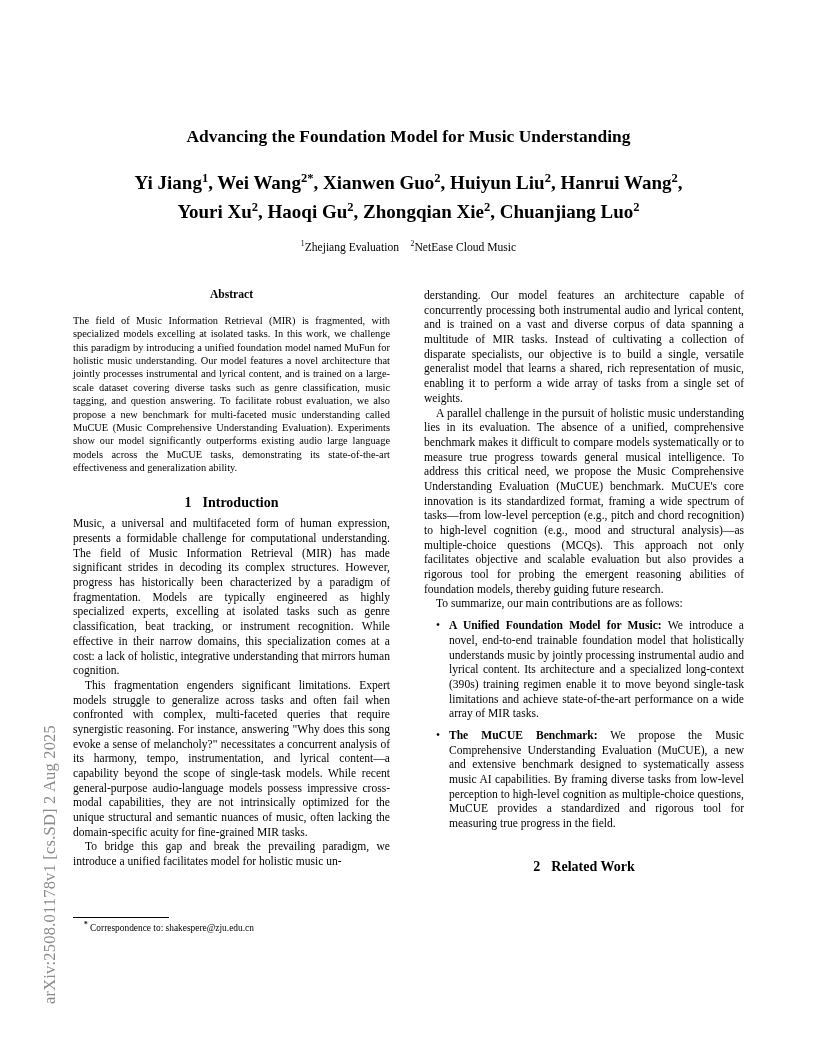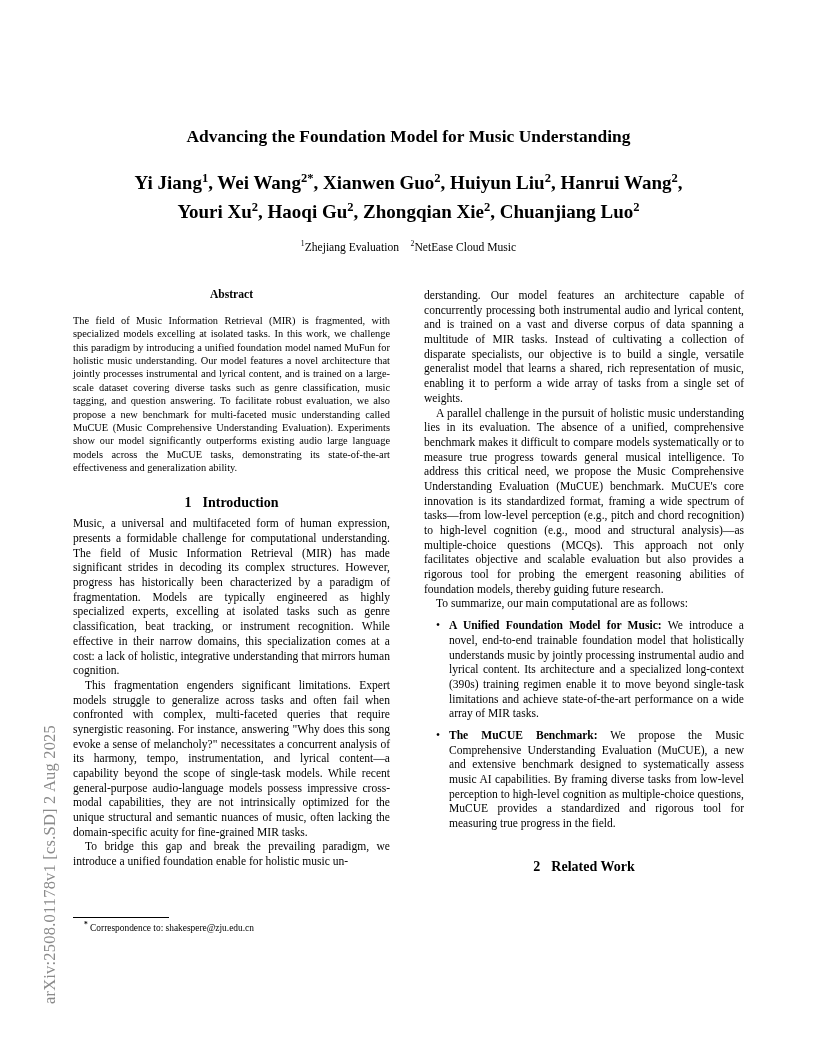--- a/index.html
+++ b/index.html
@@ -212,34 +212,34 @@
 
     <div class="sp-before-sec"></div>
 
     <div class="section-heading">
       <span class="num">1</span><span>Introduction</span>
     </div>
     <div class="sp-after-sec"></div>
 
     <p class="body-p">Music, a universal and multifaceted form of human expression, presents a formidable challenge for computational understanding. The field of Music Information Retrieval (MIR) has made significant strides in decoding its complex structures. However, progress has historically been characterized by a paradigm of fragmentation. Models are typically engineered as highly specialized experts, excelling at isolated tasks such as genre classification, beat tracking, or instrument recognition. While effective in their narrow domains, this specialization comes at a cost: a lack of holistic, integrative understanding that mirrors human cognition.</p>
     <p class="body-p indent">This fragmentation engenders significant limitations. Expert models struggle to generalize across tasks and often fail when confronted with complex, multi-faceted queries that require synergistic reasoning. For instance, answering "Why does this song evoke a sense of melancholy?" necessitates a concurrent analysis of its harmony, tempo, instrumentation, and lyrical content—a capability beyond the scope of single-task models. While recent general-purpose audio-language models possess impressive cross-modal capabilities, they are not intrinsically optimized for the unique structural and semantic nuances of music, often lacking the domain-specific acuity for fine-grained MIR tasks.</p>
-    <p class="body-p indent" id="left-last-p">To bridge this gap and break the prevailing paradigm, we introduce a unified foundation enable for holistic music un-</p>
+    <p class="body-p indent" id="left-last-p">To bridge this gap and break the prevailing paradigm, we introduce a unified facilitates model for holistic music un-</p>
 
   </div>
 
   <div id="footnote-area">
     <div id="footnote-rule"></div>
     <p id="footnote-text"><sup>*</sup><span> Correspondence to: shakespere@zju.edu.cn</span></p>
   </div>
 
   <div id="col-right">
 
     <p class="body-p" id="right-first-p">derstanding. Our model features an architecture capable of concurrently processing both instrumental audio and lyrical content, and is trained on a vast and diverse corpus of data spanning a multitude of MIR tasks. Instead of cultivating a collection of disparate specialists, our objective is to build a single, versatile generalist model that learns a shared, rich representation of music, enabling it to perform a wide array of tasks from a single set of weights.</p>
     <p class="body-p indent">A parallel challenge in the pursuit of holistic music understanding lies in its evaluation. The absence of a unified, comprehensive benchmark makes it difficult to compare models systematically or to measure true progress towards general musical intelligence. To address this critical need, we propose the Music Comprehensive Understanding Evaluation (MuCUE) benchmark. MuCUE's core innovation is its standardized format, framing a wide spectrum of tasks—from low-level perception (e.g., pitch and chord recognition) to high-level cognition (e.g., mood and structural analysis)—as multiple-choice questions (MCQs). This approach not only facilitates objective and scalable evaluation but also provides a rigorous tool for probing the emergent reasoning abilities of foundation models, thereby guiding future research.</p>
-    <p class="body-p indent">To summarize, our main computational are as follows:</p>
+    <p class="body-p indent">To summarize, our main contributions are as follows:</p>
 
     <ul class="bullet-list" id="contrib-bullets">
         <li><span class="dot">•</span><b>A Unified Foundation Model for Music:</b><span> We introduce a novel, end-to-end trainable foundation model that holistically understands music by jointly processing instrumental audio and lyrical content. Its architecture and a specialized long-context (390s) training regimen enable it to move beyond single-task limitations and achieve state-of-the-art performance on a wide array of MIR tasks.</span></li>
         <li><span class="dot">•</span><b>The MuCUE Benchmark:</b><span> We propose the Music Comprehensive Understanding Evaluation (MuCUE), a new and extensive benchmark designed to systematically assess music AI capabilities. By framing diverse tasks from low-level perception to high-level cognition as multiple-choice questions, MuCUE provides a standardized and rigorous tool for measuring true progress in the field.</span></li>
       </ul>
 
     <div class="sp-before-sec"></div>
     <div class="section-heading">
       <span class="num">2</span><span>Related Work</span>
     </div>

